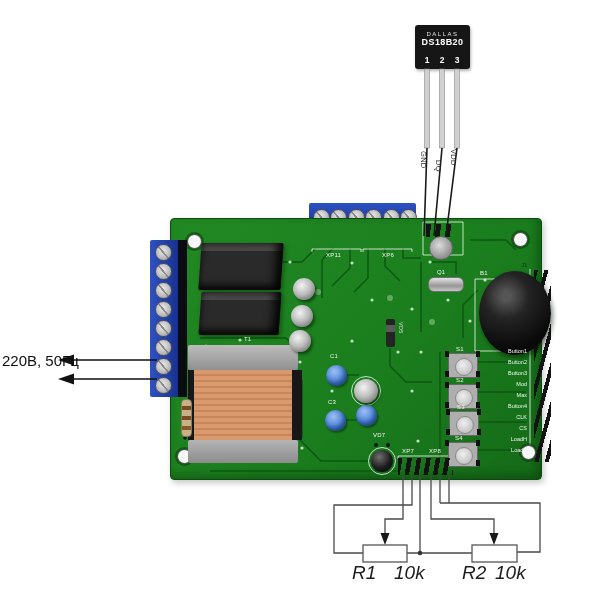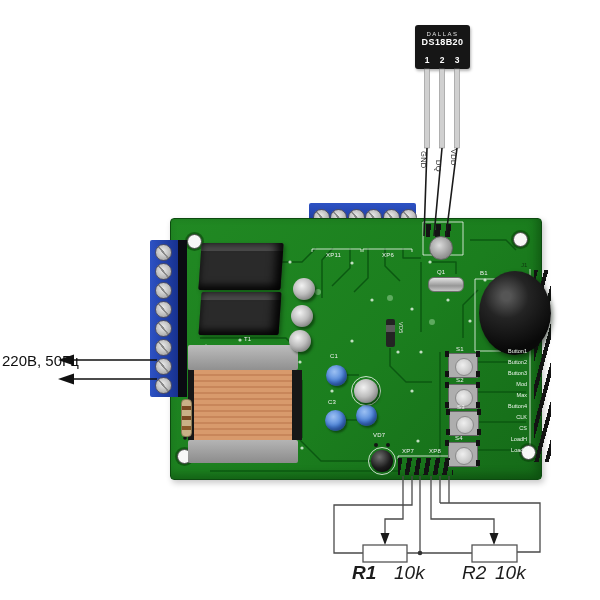--- a/index.html
+++ b/index.html
@@ -276,18 +276,18 @@
     </g>
     <g>
       <path d="M412,476 V505 H334 V553 H363 M403,476 V519 H385 V534 M420,476 V552 M407,553 H472 M431,476 V519 H494 V534 M440,476 V503 M449,476 V503 M440,503 H540 V552 H517" fill="none" stroke="#4a4a4a" stroke-width="1.3"></path>
       <path d="M380.5,533 H389.5 L385,545 Z M489.5,533 H498.5 L494,545 Z" fill="#1a1a1a"></path>
       <circle cx="420" cy="553" r="2.3" fill="#333"></circle>
       <rect x="363" y="545" width="44" height="17" fill="#fff" stroke="#555" stroke-width="1.3"></rect>
       <rect x="472" y="545" width="45" height="17" fill="#fff" stroke="#555" stroke-width="1.3"></rect>
     </g>
   </svg>
 
-  <span class="abs potlbl" style="left:352px;top:562px;font-weight:bold;">R1</span>
+  <span class="abs potlbl" style="left:352px;top:562px;">R1</span>
   <span class="abs potlbl" style="left:394px;top:562px;">10k</span>
   <span class="abs potlbl" style="left:462px;top:562px;">R2</span>
   <span class="abs potlbl" style="left:495px;top:562px;">10k</span>
 
 </div>
 
 </body></html>

